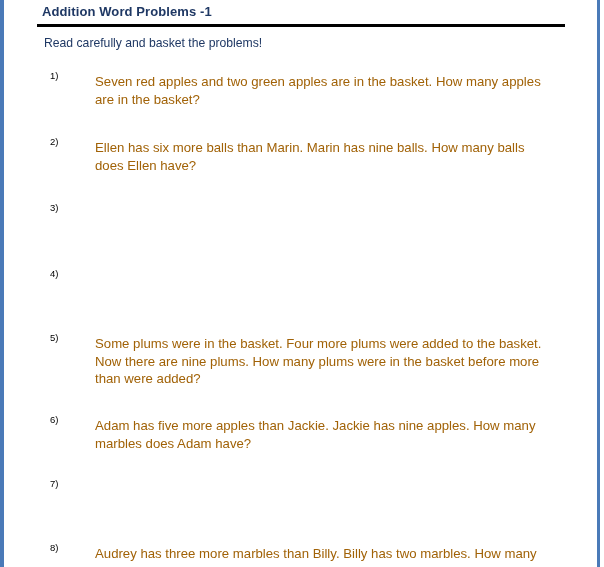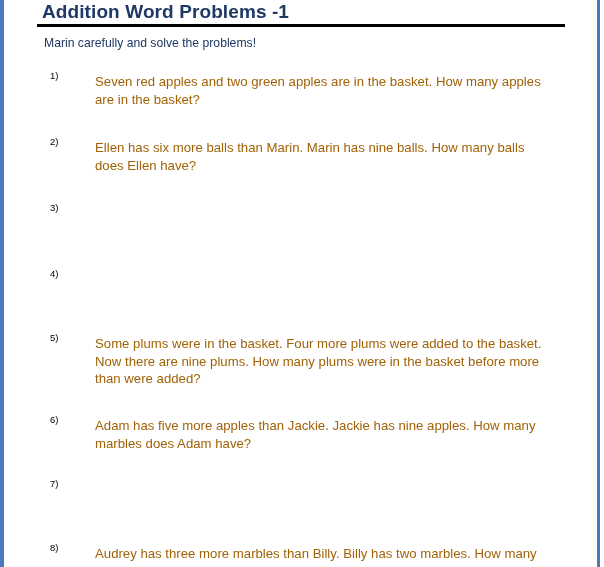--- a/index.html
+++ b/index.html
@@ -37,21 +37,21 @@
   }
 
   
   .header {
     position: absolute;
     left: 37px;
     top: 2px;
     width: 528px;
   }
   .worksheet-title {
-    font-size: 19px;
+    font-size: 13px;
     font-weight: bold;
     color: #1f3864;
     letter-spacing: 0.1px;
     line-height: 20px;
     margin: 0;
     padding: 0 0 0 5px;
     white-space: nowrap;
   }
   .title-rule {
     margin-top: 2px;
@@ -107,21 +107,21 @@
 <body>
 
 <div class="edge-bar left"></div>
 <div class="edge-bar right"></div>
 
 <div class="page">
 
   <div class="header">
     <h1 class="worksheet-title">Addition Word Problems -1</h1>
     <div class="title-rule"></div>
-    <p class="worksheet-subtitle">Marin carefully and solve the problems!</p>
+    <p class="worksheet-subtitle">Read carefully and basket the problems!</p>
   </div>
 
   <div class="problem-list">
 
     <div class="problem-item" style="height:46px;">
       <span class="problem-number">1)</span>
       <p class="problem-text">Seven red apples and two green apples are in the basket. How many apples are in the basket?</p>
     </div>
 
     <div class="problem-item" style="height:46px;">

